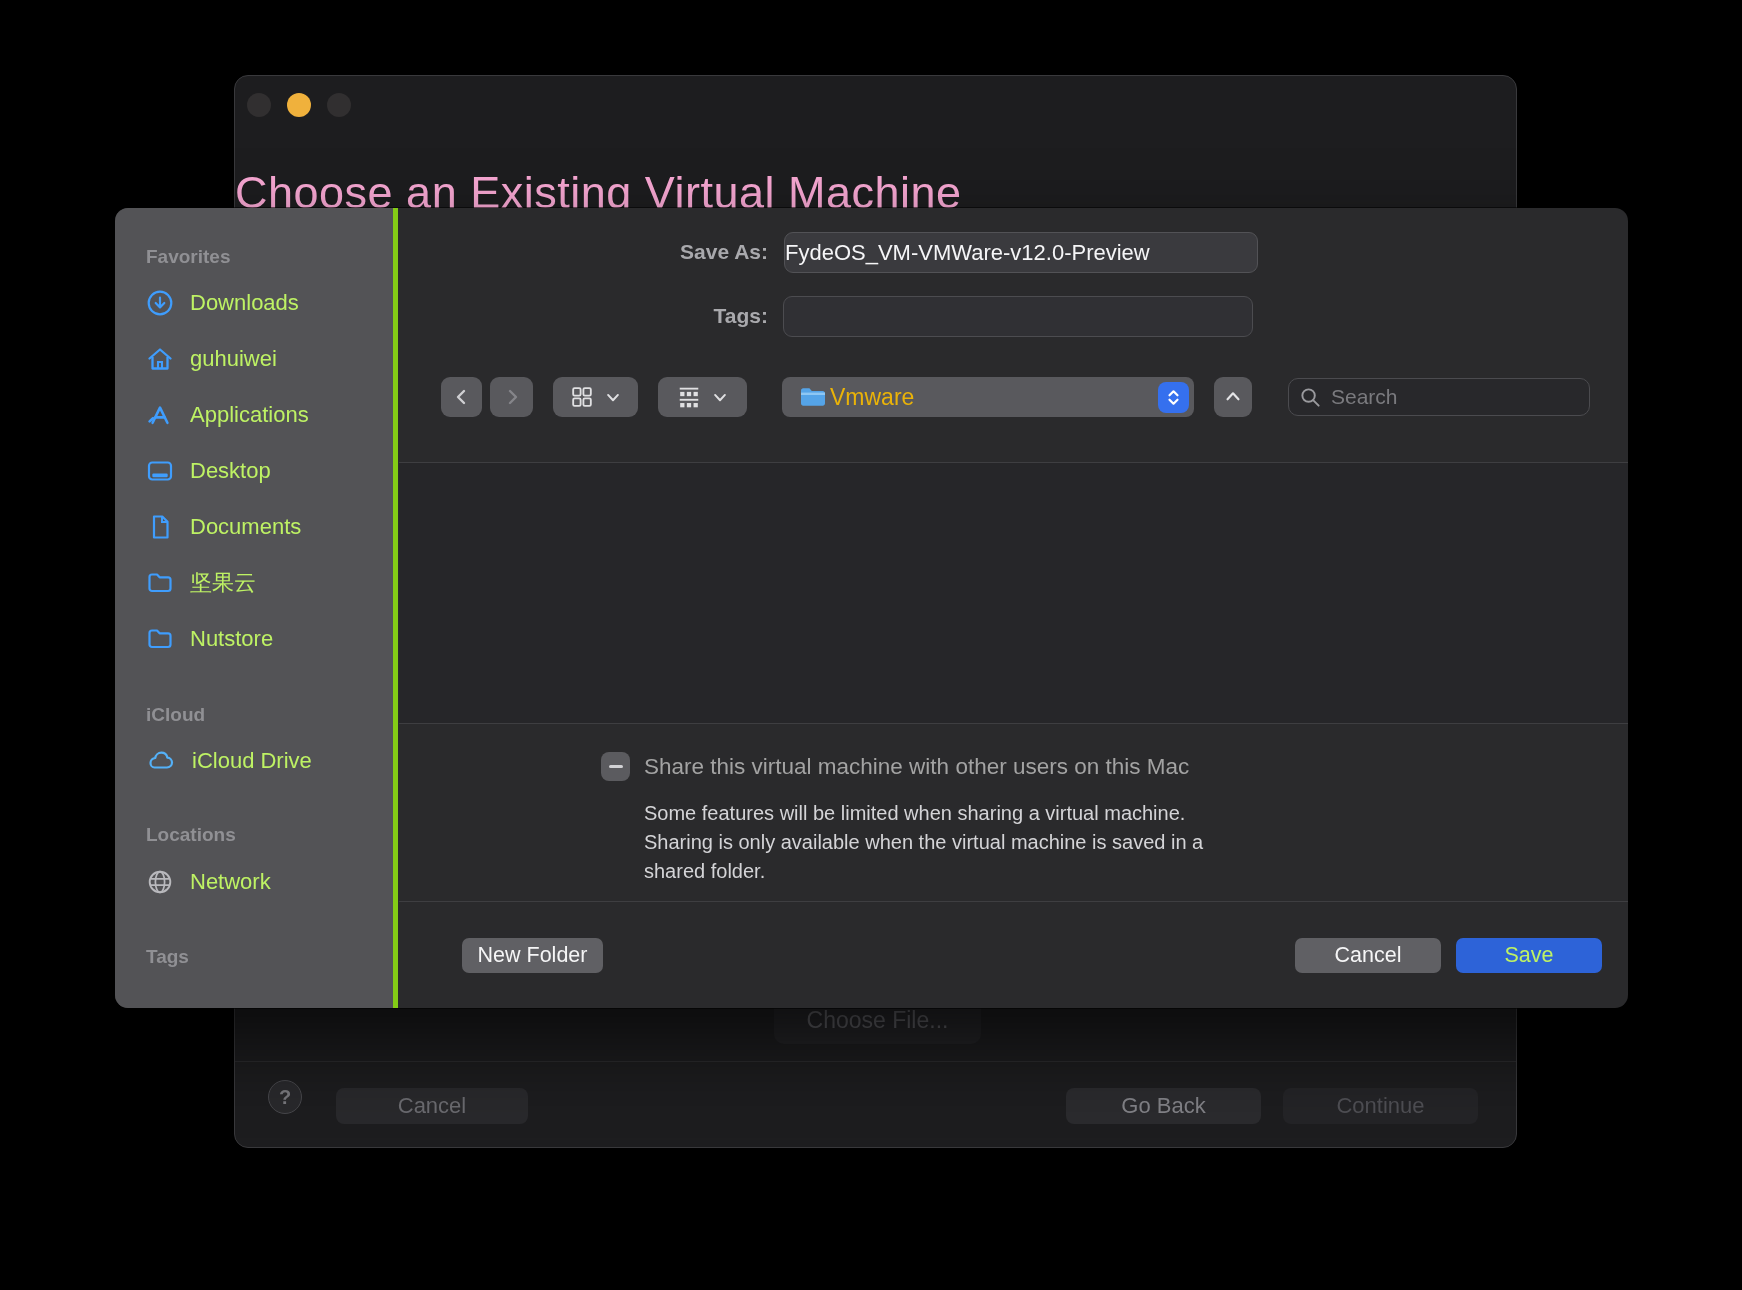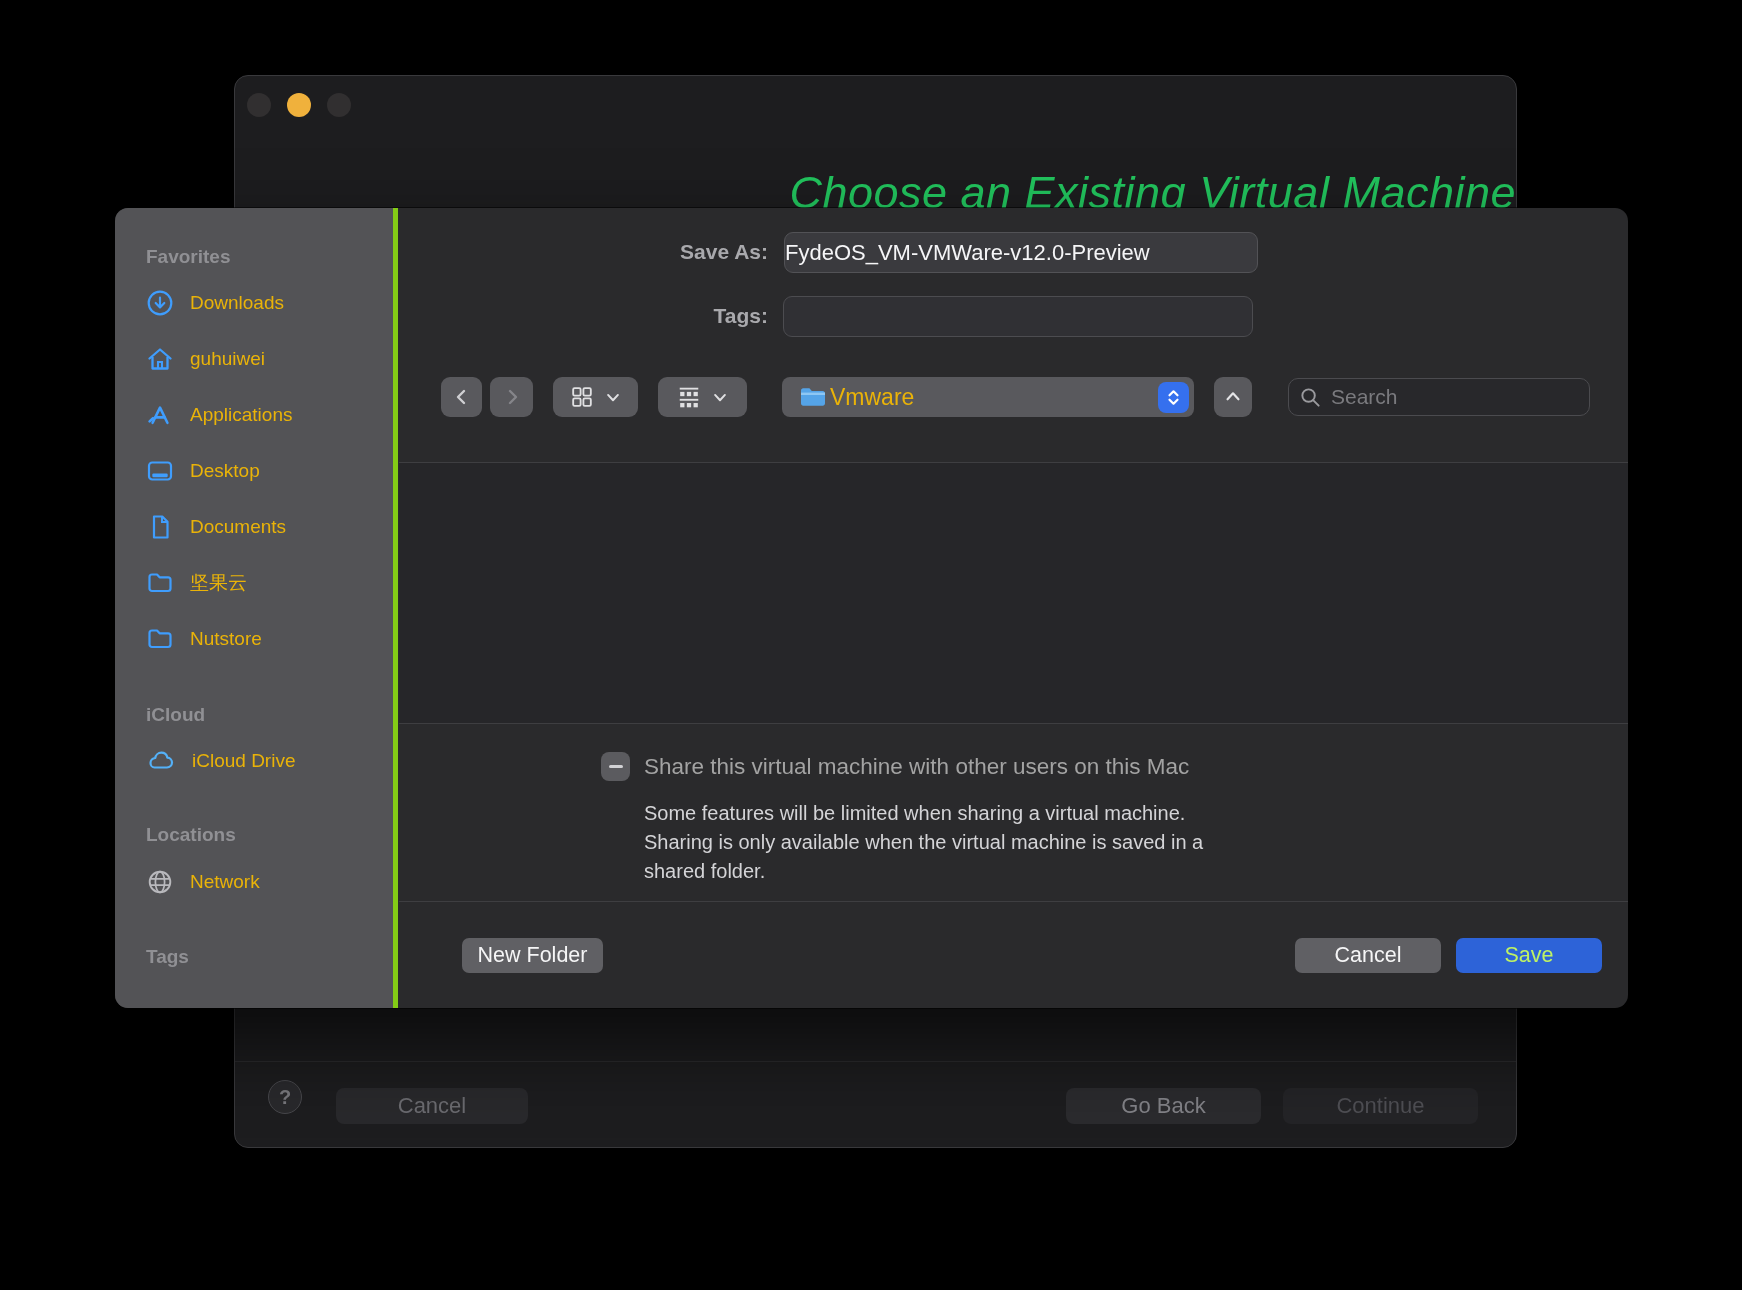--- a/index.html
+++ b/index.html
@@ -13,22 +13,22 @@
   
   .vm-window {
     position:absolute; left:234px; top:75px; width:1283px; height:1073px;
     background:#1d1d1f; border:1px solid #39393c; border-radius:14px; z-index:1;
   }
   .traffic { position:absolute; top:17px; left:12px; display:flex; gap:16px; }
   .light { width:24px; height:24px; border-radius:50%; }
   .light.gray { background:#312f30; }
   .light.yellow { background:#f0b13c; }
   .bg-title {
-    position:absolute; top:91px; left:0; width:100%; text-align:right;
-    font-size:45px; font-weight:500; color:#22c55e; letter-spacing:.5px;font-style:italic;
+    position:absolute; top:91px; left:0; width:100%; text-align:left;
+    font-size:45px; font-weight:500; color:#f9a8d4; letter-spacing:.5px;
   }
   .choose-file-btn {
     position:absolute; left:539px; top:918px; width:207px; height:50px;
     background:#242427; border-radius:10px; color:#5c5c61; font-size:23px;
     display:flex; align-items:flex-end; justify-content:center; padding-bottom:10px;
   }
   .bg-sep { position:absolute; left:0; top:985px; width:100%; height:1px; background:#2b2b2e; }
   .help-btn {
     position:absolute; left:33px; top:1004px; width:34px; height:34px; border-radius:50%;
     background:#29292c; border:1.5px solid #47474b; color:#78787d; font-size:20px; font-weight:700;
@@ -49,21 +49,21 @@
     box-shadow:0 35px 80px rgba(0,0,0,.65), 0 0 0 1px rgba(0,0,0,.55);
   }
 
   
   .sidebar {
     position:absolute; left:0; top:0; width:283px; height:100%;
     background:#535356; border-radius:13px 0 0 13px; border-right:5px solid #84cc16;
   }
   .side-header { position:absolute; left:31px; font-size:19px; font-weight:700; color:#909094; }
   .side-row { position:absolute; left:30px; display:flex; align-items:center; gap:15px; width:240px; }
-  .side-row .lbl { font-size:19px; color:#eab308; white-space:nowrap; }
+  .side-row .lbl { font-size:22px; color:#bef264; white-space:nowrap; }
   .side-row svg { flex:0 0 auto; }
 
   
   .fld-label { position:absolute; left:470px; width:183px; text-align:right; font-size:21px; color:#a9a9ad;font-weight:bold; }
   .text-field {
     position:absolute; height:41px; background:#3a3a3e; border:1px solid #525256;
     border-radius:9px; color:#f5f5f7; font-size:22px; padding:0 0;
     font-family:"Liberation Sans","DejaVu Sans",sans-serif; outline:none; white-space:nowrap; overflow:hidden;
   }
   .tags-field { background:#303034; border-color:#4c4c50; }
@@ -118,20 +118,21 @@
 <body>
 
 <div class="vm-window">
   <div class="traffic">
     <span class="light gray"></span>
     <span class="light yellow"></span>
     <span class="light gray"></span>
   </div>
   <div class="bg-title">Choose an Existing Virtual Machine</div>
 
+  <div class="choose-file-btn">Choose File...</div>
   <div class="bg-sep"></div>
   <div class="help-btn">?</div>
   <div class="bg-btn bg-cancel">Cancel</div>
   <div class="bg-btn bg-goback">Go Back</div>
   <div class="bg-btn bg-continue">Continue</div>
 </div>
 
 <div class="sheet">
 
   <div class="sidebar">

